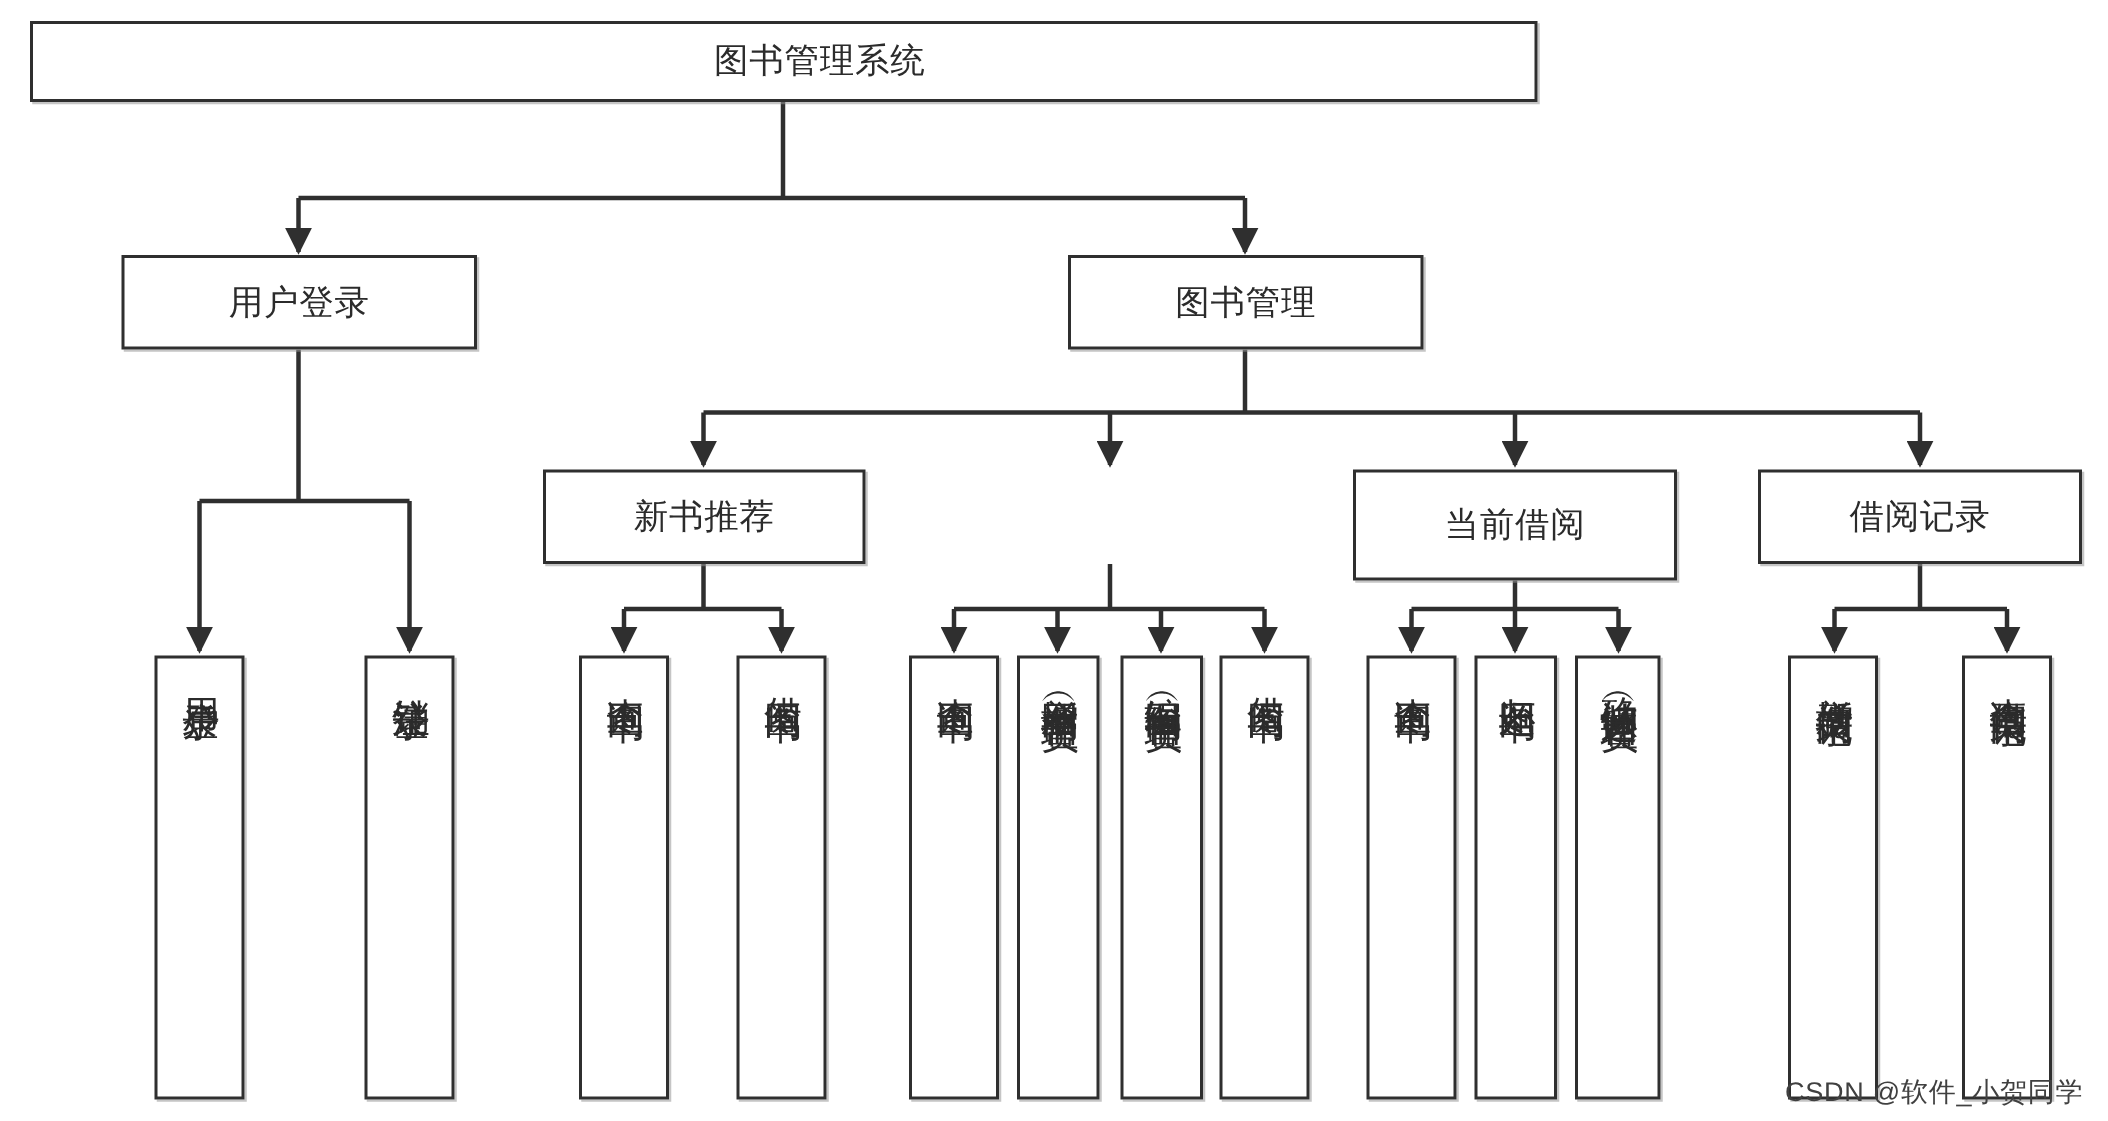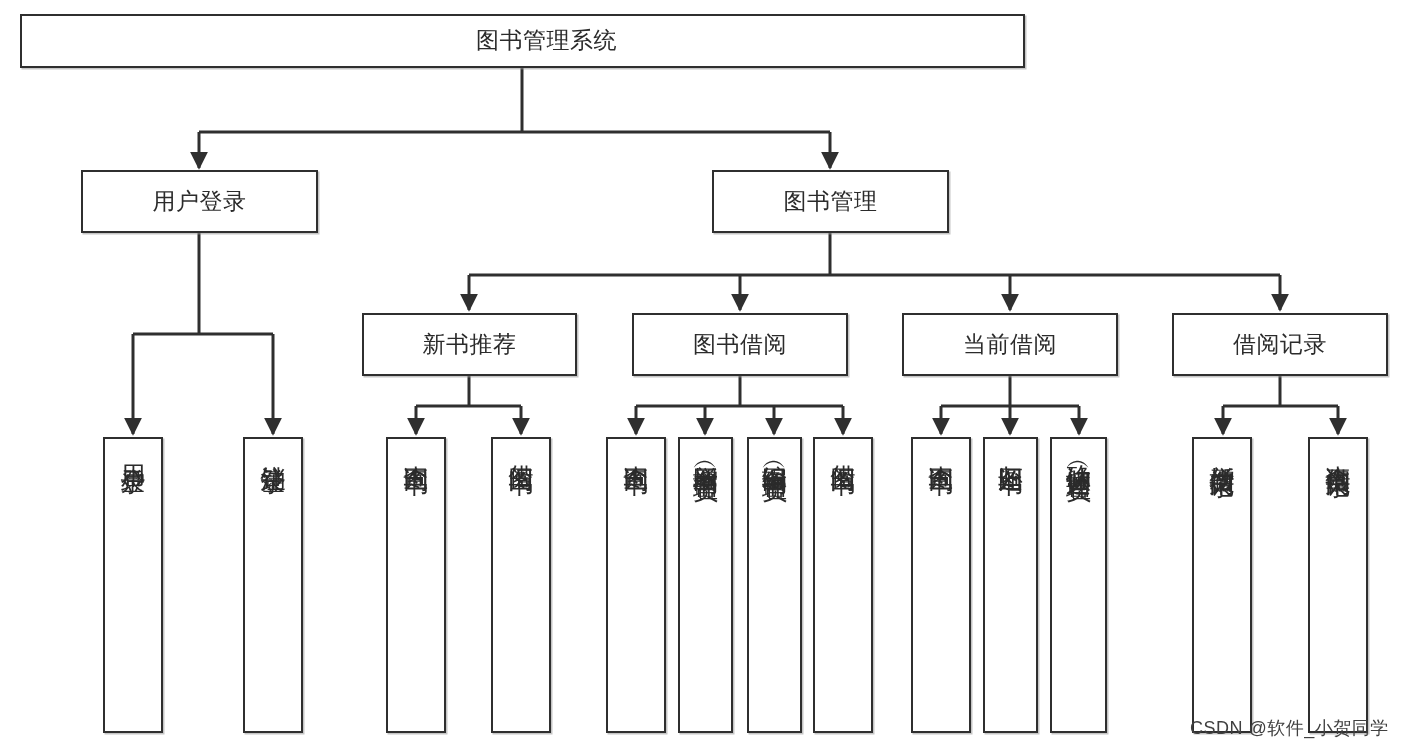--- a/index.html
+++ b/index.html
@@ -136,25 +136,22 @@
   </div>
 
   <div class="node horiz" style="left:362px; top:313px; width:215px; height:63px;">
     <span class="label">新书推荐</span>
   </div>
 
   <div class="node horiz" style="left:712px; top:170px; width:237px; height:63px;">
     <span class="label">图书管理</span>
   </div>
 
-  <div class="node horiz" style="left:632px; top:313px; width:216px; height:63px;">
-    <span class="label">图书借阅</span>
-  </div>
-
-  <div class="node horiz" style="left:902px; top:313px; width:216px; height:63px;">
+
+  <div class="node horiz" style="left:902px; top:313px; width:216px; height:74px;">
     <span class="label">当前借阅</span>
   </div>
 
   <div class="node horiz" style="left:1172px; top:313px; width:216px; height:63px;">
     <span class="label">借阅记录</span>
   </div>
 
   <div class="node vert" style="left:103px; top:437px; width:60px; height:296px;">
     <span class="label">用户登录</span>
   </div>

